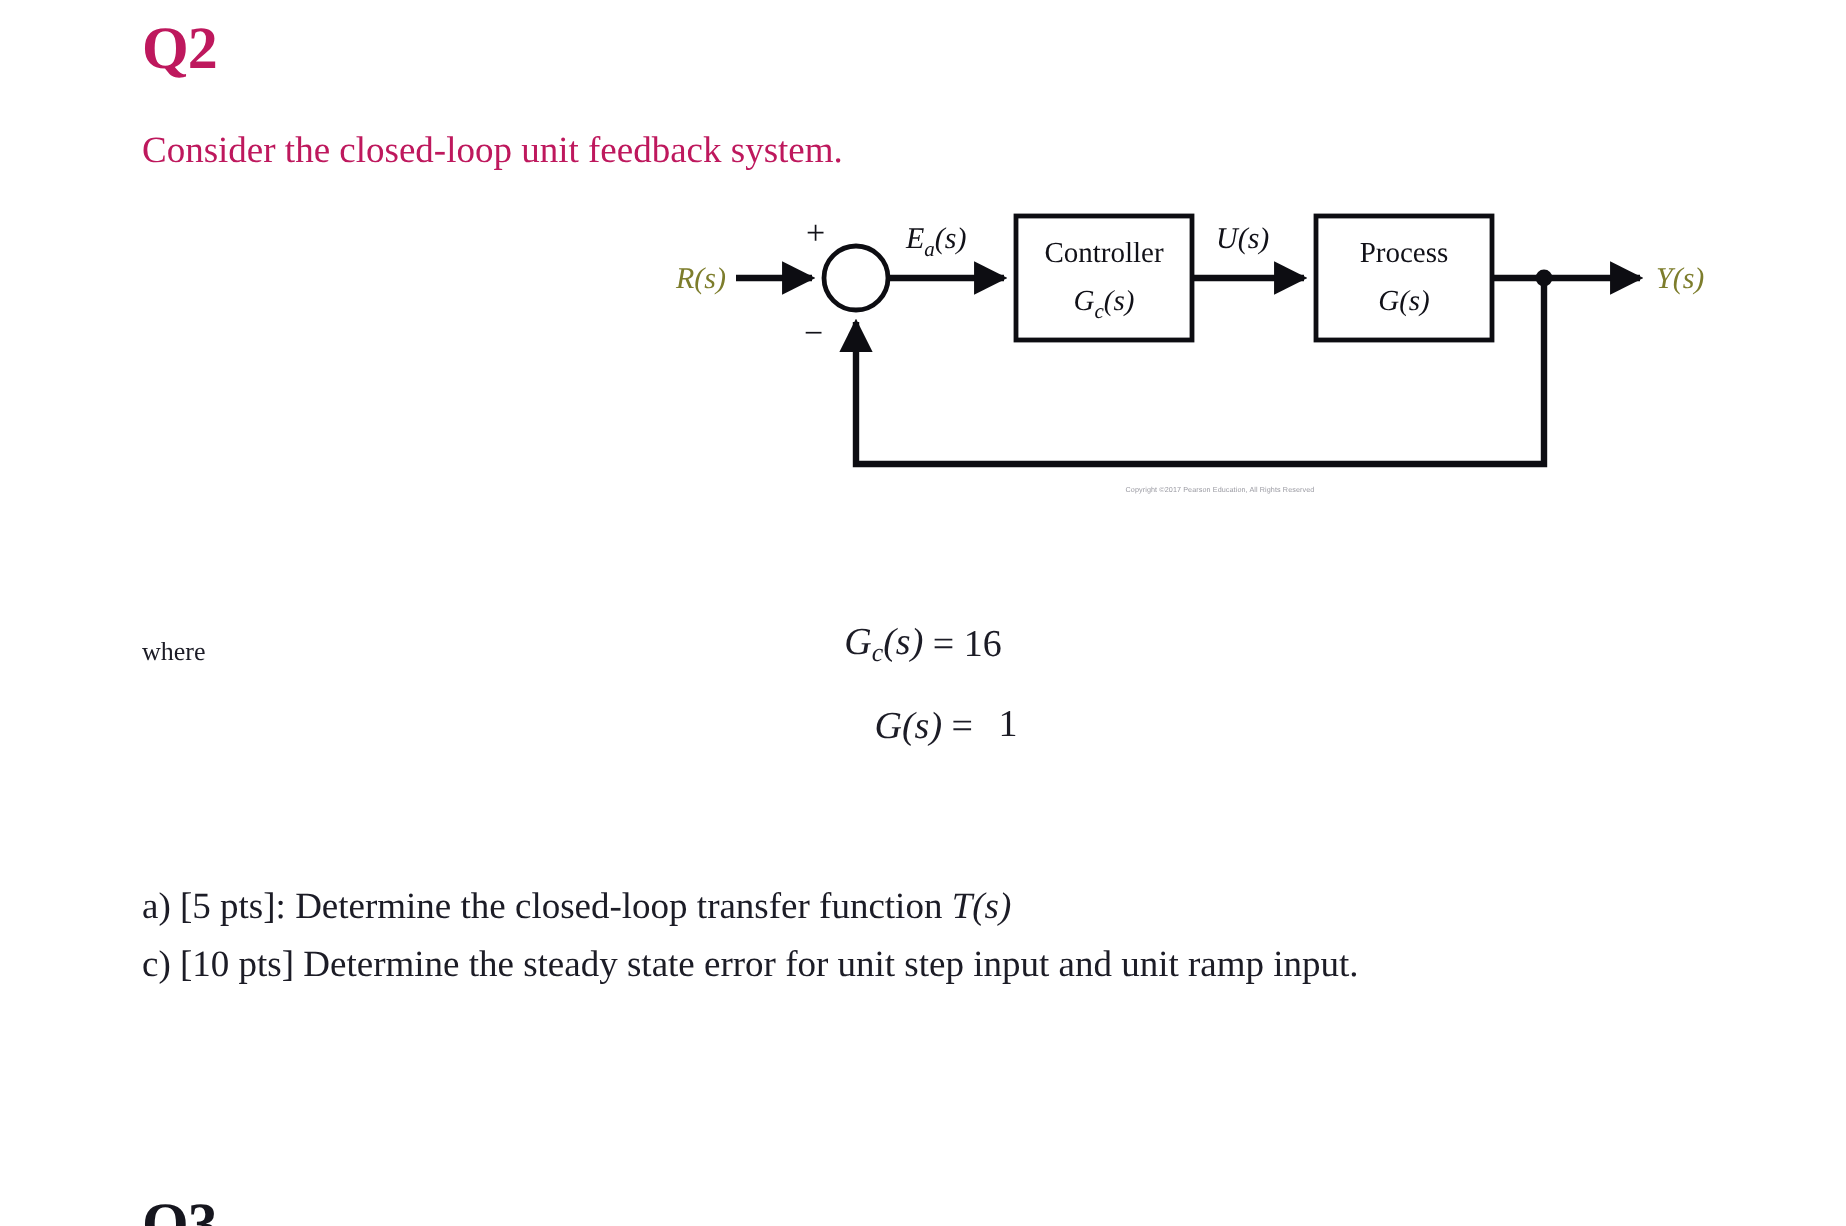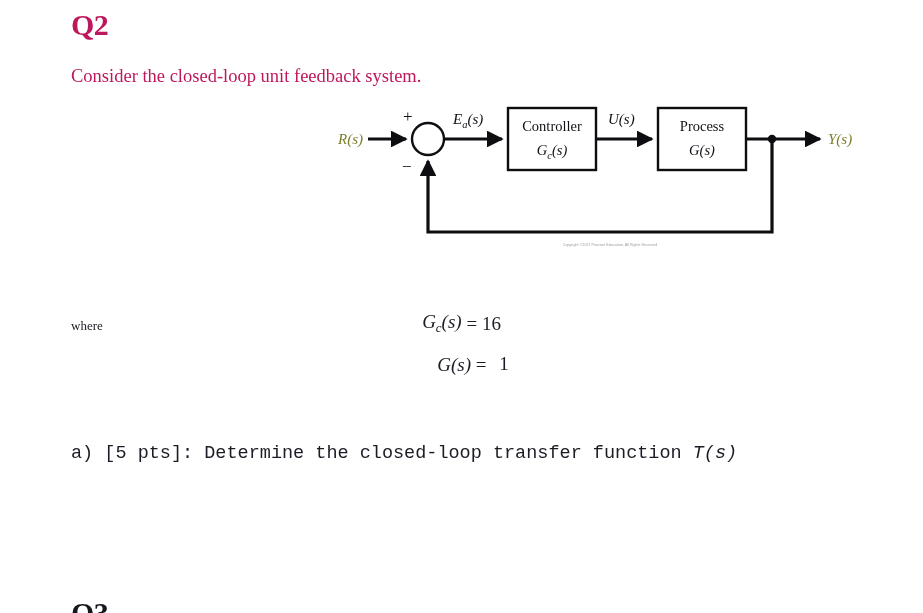--- a/index.html
+++ b/index.html
@@ -105,21 +105,20 @@
   #question-list {
     position: absolute;
     left: 71px;
     top: 440px;
     font-size: 18.5px;
     color: #1c1c26;
   }
   #question-list .q-item {
     white-space: nowrap;
     line-height: 1.56;
-    font-family: Liberation Mono, monospace;
   }
 
   
   #next-question-heading {
     position: absolute;
     left: 71px;
     top: 596px;
     font-size: 30px;
     font-weight: bold;
     letter-spacing: -0.5px;
@@ -262,17 +261,23 @@
     </span>
   </div>
 
   <div id="question-list">
     <div class="q-item">
       <span>a)</span>
       <span>[5 pts]:</span>
       <span>Determine the closed-loop transfer function</span>
       <span class="italic-var">T(s)</span>
     </div>
+    <div class="q-item">
+      <span>c)</span>
+      <span>[10 pts]</span>
+      <span>Determine the steady state error for unit step input and unit ramp input.</span>
+      <span class="italic-var"></span>
+    </div>
   </div>
 
   <div id="next-question-heading">Q3</div>
 
 </div>
 
 </body></html>

